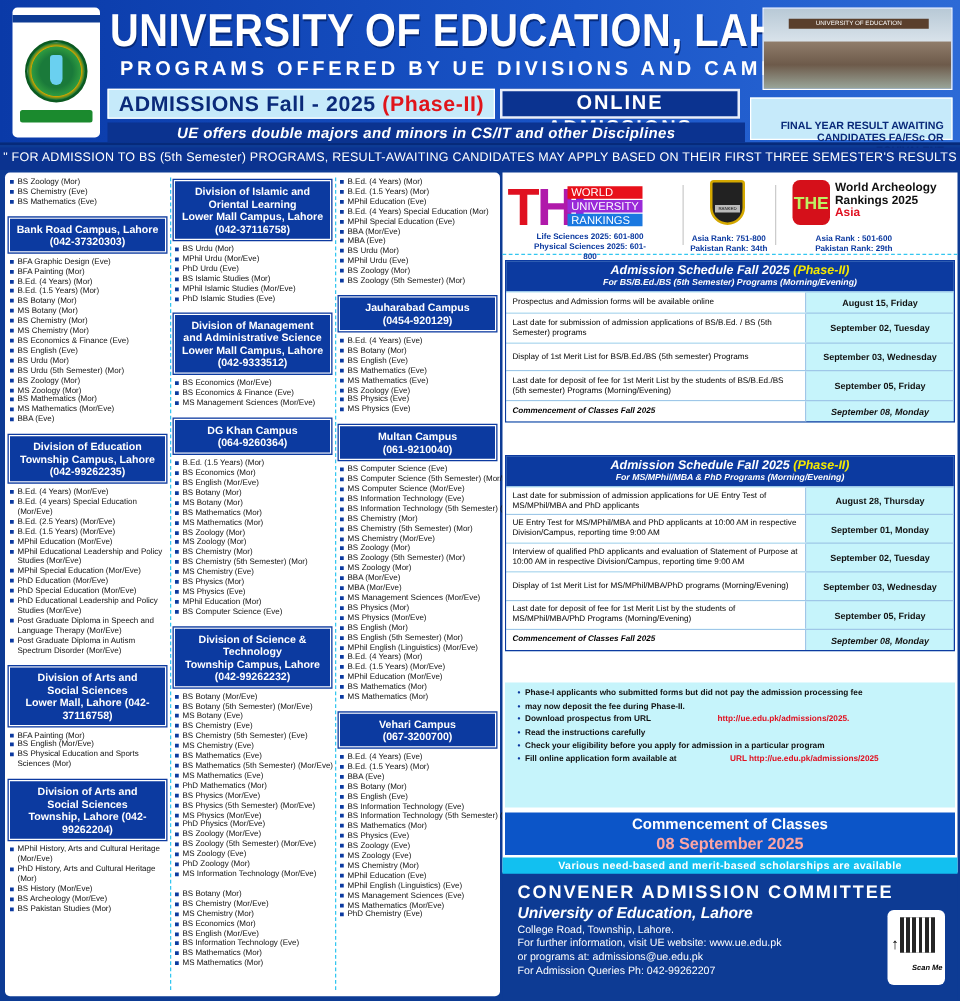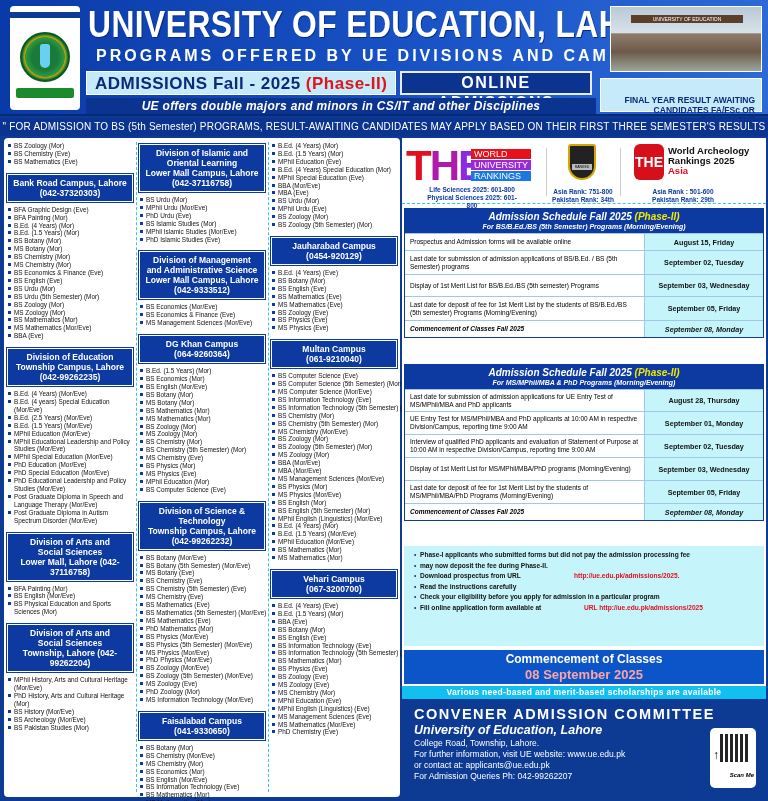--- a/index.html
+++ b/index.html
@@ -27,26 +27,26 @@
   .vsep { position: absolute; top: 4px; height: 650px; border-left: 1px dashed #33c6f0; }
   .cbox { background: #0c3aa0; color: #fff; text-align: center; font-weight: bold; font-size: 8.5px; line-height: 10px; padding: 3px 2px; margin: 2px 0 4px 0; border: 1px solid #fff; outline: 1px solid #0c3aa0; }
   .list { list-style: none; margin-bottom: 8px; }
   .list li { font-size: 6.4px; line-height: 7.9px; color: #111; padding-left: 7px; position: relative; white-space: nowrap; }
   .list li.wrap { white-space: normal; }
   .list li::before { content: ""; position: absolute; left: 1px; top: 2px; width: 3px; height: 3px; background: #0c3aa0; }
   .right-panel { position: absolute; left: 402px; top: 138px; width: 364px; height: 560px; background: #fff; }
   .rank-row { position: absolute; left: 0; top: 0; width: 364px; height: 66px; border-bottom: 1px dashed #33c6f0; }
   .the-big { position: absolute; left: 4px; top: 8px; font-weight: bold; font-size: 42px; line-height: 40px; letter-spacing: -2px; }
   .the-big .t { color: #e01020; } .the-big .h { color: #b01aaa; } .the-big .e { color: #8a2be2; }
-  .wur { position: absolute; left: 69px; top: 11px; font-size: 9px; line-height: 10px; color: #fff; }
+  .wur { position: absolute; left: 52px; top: 11px; font-size: 9px; line-height: 10px; color: #fff; }
   .wur div { padding: 0 3px; margin-bottom: 1px; }
   .rank-cap { position: absolute; font-size: 6.5px; font-weight: bold; color: #0c3aa0; text-align: center; line-height: 8px; }
   .qs-badge { position: absolute; left: 166px; top: 6px; width: 28px; height: 36px; background: #222; border-radius: 3px 3px 14px 14px; border: 2px solid #d4a800; }
   .qs-badge span { position: absolute; left: 2px; top: 18px; width: 20px; height: 6px; background: #bbb; color: #000; font-size: 3.5px; text-align: center; line-height: 6px; }
-  .the-asia { position: absolute; left: 232px; top: 6px; width: 30px; height: 36px; background: #d5101a; border-radius: 6px; color: #ffffff; font-weight: bold; font-size: 14px; text-align: center; line-height: 36px; }
+  .the-asia { position: absolute; left: 232px; top: 6px; width: 30px; height: 36px; background: #d5101a; border-radius: 6px; color: #bef264; font-weight: bold; font-size: 14px; text-align: center; line-height: 36px; }
   .wur-asia { position: absolute; left: 266px; top: 8px; font-size: 9.5px; font-weight: bold; color: #111; line-height: 10px; }
   .wur-asia .asia { color: #e01020; }
   .vline { position: absolute; top: 10px; height: 48px; border-left: 1px solid #ccc; }
   .sched { position: absolute; left: 2px; width: 360px; background: #c6f4fb; border: 1px solid #0c3aa0; }
   .sched-head { background: #0c3aa0; color: #fff; text-align: center; padding: 2px 0; }
   .sched-head .h1 { font-size: 10px; font-style: italic; font-weight: bold; line-height: 11px; }
   .sched-head .h1 .ph { color: #f4e800; }
   .sched-head .h2 { font-size: 7px; font-style: italic; font-weight: bold; line-height: 9px; }
   .srow { display: flex; border-top: 1px solid #9fc7e8; }
   .srow .d { width: 240px; background: #fff; font-size: 6.5px; line-height: 8px; padding: 2px 5px; display: flex; align-items: center; border-right: 1px solid #9fc7e8; }
@@ -250,24 +250,20 @@
         <li>BS Physics (5th Semester)  (Mor/Eve)</li>
         <li>MS Physics  (Mor/Eve)</li>
         <li>PhD Physics  (Mor/Eve)</li>
         <li>BS Zoology  (Mor/Eve)</li>
         <li>BS Zoology (5th Semester)  (Mor/Eve)</li>
         <li>MS Zoology  (Eve)</li>
         <li>PhD Zoology  (Mor)</li>
         <li>MS Information Technology  (Mor/Eve)</li>
       </ul>
 
-    <div class="cbox">
-      <div>Faisalabad Campus</div>
-      <div>(041-9330650)</div>
-    </div>
     <ul class="list">
         <li>BS Botany  (Mor)</li>
         <li>BS Chemistry  (Mor/Eve)</li>
         <li>MS Chemistry  (Mor)</li>
         <li>BS Economics  (Mor)</li>
         <li>BS English  (Mor/Eve)</li>
         <li>BS Information Technology  (Eve)</li>
         <li>BS Mathematics  (Mor)</li>
         <li>MS Mathematics  (Mor)</li>
       </ul>
@@ -472,20 +468,20 @@
   </div>
 </div>
 
 <div class="scholar">Various need-based and merit-based scholarships are available</div>
 
 <div class="convener">
   <div class="cc">CONVENER ADMISSION COMMITTEE</div>
   <div class="ue">University of Education, Lahore</div>
   <div class="ln">College Road, Township, Lahore.</div>
   <div class="ln">For further information, visit UE website: www.ue.edu.pk</div>
-  <div class="ln">or contact at: applicants@ue.edu.pk</div>
+  <div class="ln">or programs at: admissions@ue.edu.pk</div>
   <div class="ln">For Admission Queries  Ph: 042-99262207</div>
   <div class="qr">
     <div class="code"></div>
     <div class="arrow">↑</div>
     <div class="scan">Scan Me</div>
   </div>
 </div>
 
 </body></html>

